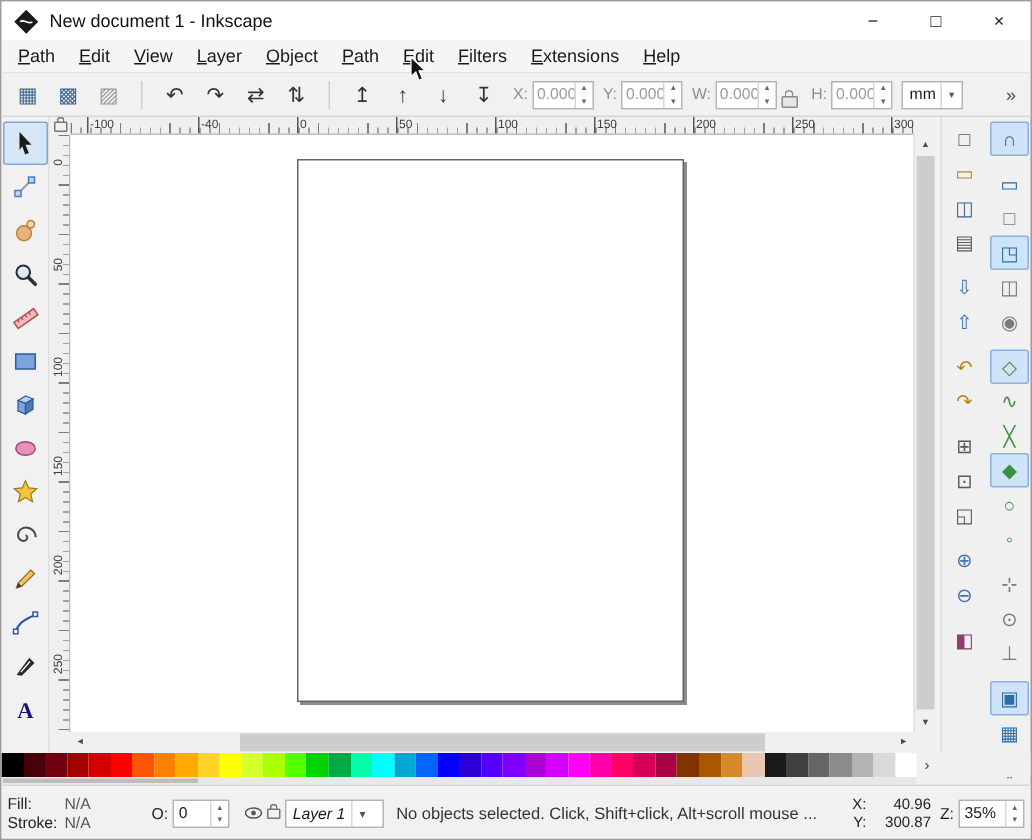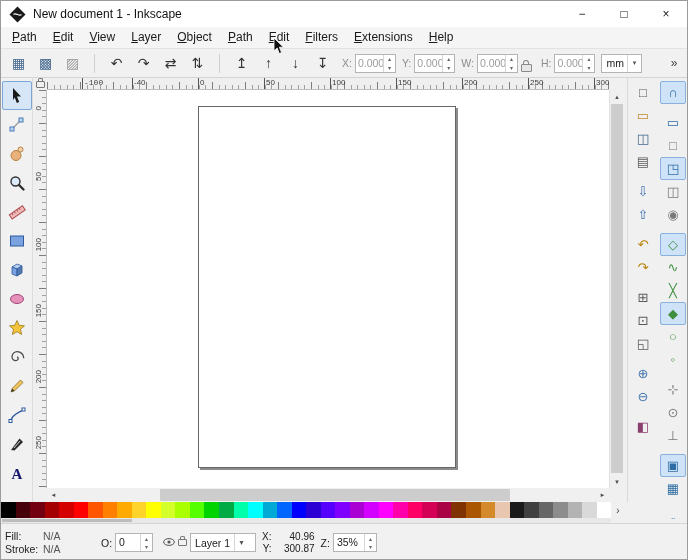--- a/index.html
+++ b/index.html
@@ -91,21 +91,21 @@
   .statusbar{position:absolute;left:0;top:522px;width:688px;height:38px;background:#f1f1f1;border-top:1px solid #d5d5d5;box-sizing:border-box;display:flex;align-items:center;padding:0 4px;}
   .fs-block{display:flex;flex-direction:column;gap:1px;width:96px;flex:none;}
   .fs-row{display:flex;font-size:10.5px;line-height:12px;}
   .fs-label{width:38px;color:#222;}
   .fs-val{color:#555;text-align:right;}
   .op-block{display:flex;align-items:center;flex:none;}
   .op-label{font-size:10.5px;color:#222;margin-right:3px;}
   .mini-field{height:19px;background:#fff;border:1px solid #b4b4b4;box-sizing:border-box;display:flex;align-items:stretch;}
   .mini-field .val{font-size:10.5px;line-height:17px;padding:0 3px;color:#222;flex:1;}
   .op-field{width:38px;}
-  .layer-block{display:flex;align-items:center;margin-left:10px;gap:3px;flex:none;}
+  .layer-block{display:flex;align-items:center;margin-left:10px;gap:3px;flex:none;font-style:italic;}
   .layer-combo{height:19px;min-width:66px;background:#fff;border:1px solid #b4b4b4;box-sizing:border-box;display:flex;align-items:center;font-size:10.5px;padding-left:4px;}
   .layer-combo .dd{width:13px;align-self:stretch;display:flex;align-items:center;justify-content:center;border-left:1px solid #d6d6d6;margin-left:4px;color:#555;font-size:8px;}
   .msg{flex:1;font-size:11px;color:#333;margin-left:8px;white-space:nowrap;overflow:hidden;}
   .coords{display:flex;flex-direction:column;font-size:10px;line-height:12px;color:#222;margin:0 6px;flex:none;}
   .coords div{display:flex;justify-content:flex-end;gap:3px;}
   .coords .cv{width:40px;text-align:right;}
   .zoom-block{display:flex;align-items:center;gap:3px;margin-right:2px;flex:none;}
   .zoom-label{font-size:10.5px;}
   .zoom-field{width:44px;}
 
@@ -315,21 +315,21 @@
       </div>
   </div>
 
   <div class="ruler-corner">
       <span class="mini-lock"></span>
     </div>
   <div class="ruler-h">
     <div class="t1h"></div>
       <div class="t2h"></div>
     <div class="ruler-h-labels">
-        <span style="left: 35px; font-family: Liberation Mono, monospace;">-100</span>
+        <span style="left: 11px;">-100</span>
         <span style="left: 85px;">-40</span>
         <span style="left: 151px;">0</span>
         <span style="left: 217px;">50</span>
         <span style="left: 283px;">100</span>
         <span style="left: 349px;">150</span>
         <span style="left: 415px;">200</span>
         <span style="left: 481px;">250</span>
         <span style="left: 547px;">300</span>
       </div>
   </div>
@@ -557,20 +557,21 @@
       <span><svg width="12" height="10" viewBox="0 0 12 10">
             <ellipse cx="6" cy="5" rx="5.4" ry="3.4" fill="none" stroke="#555"></ellipse>
             <circle cx="6" cy="5" r="1.6" fill="#555"></circle>
           </svg></span>
       <span class="mini-lock" style="margin-bottom:0;"></span>
       <span class="layer-combo">
           <span>Layer 1</span>
           <span class="dd">▾</span>
         </span>
     </div>
+    <div class="msg">No objects selected. Click, Shift+click, Alt+scroll mouse ...</div>
     <div class="coords">
       <div>
           <span>X:</span>
           <span class="cv">40.96</span>
         </div>
       <div>
           <span>Y:</span>
           <span class="cv">300.87</span>
         </div>
     </div>

